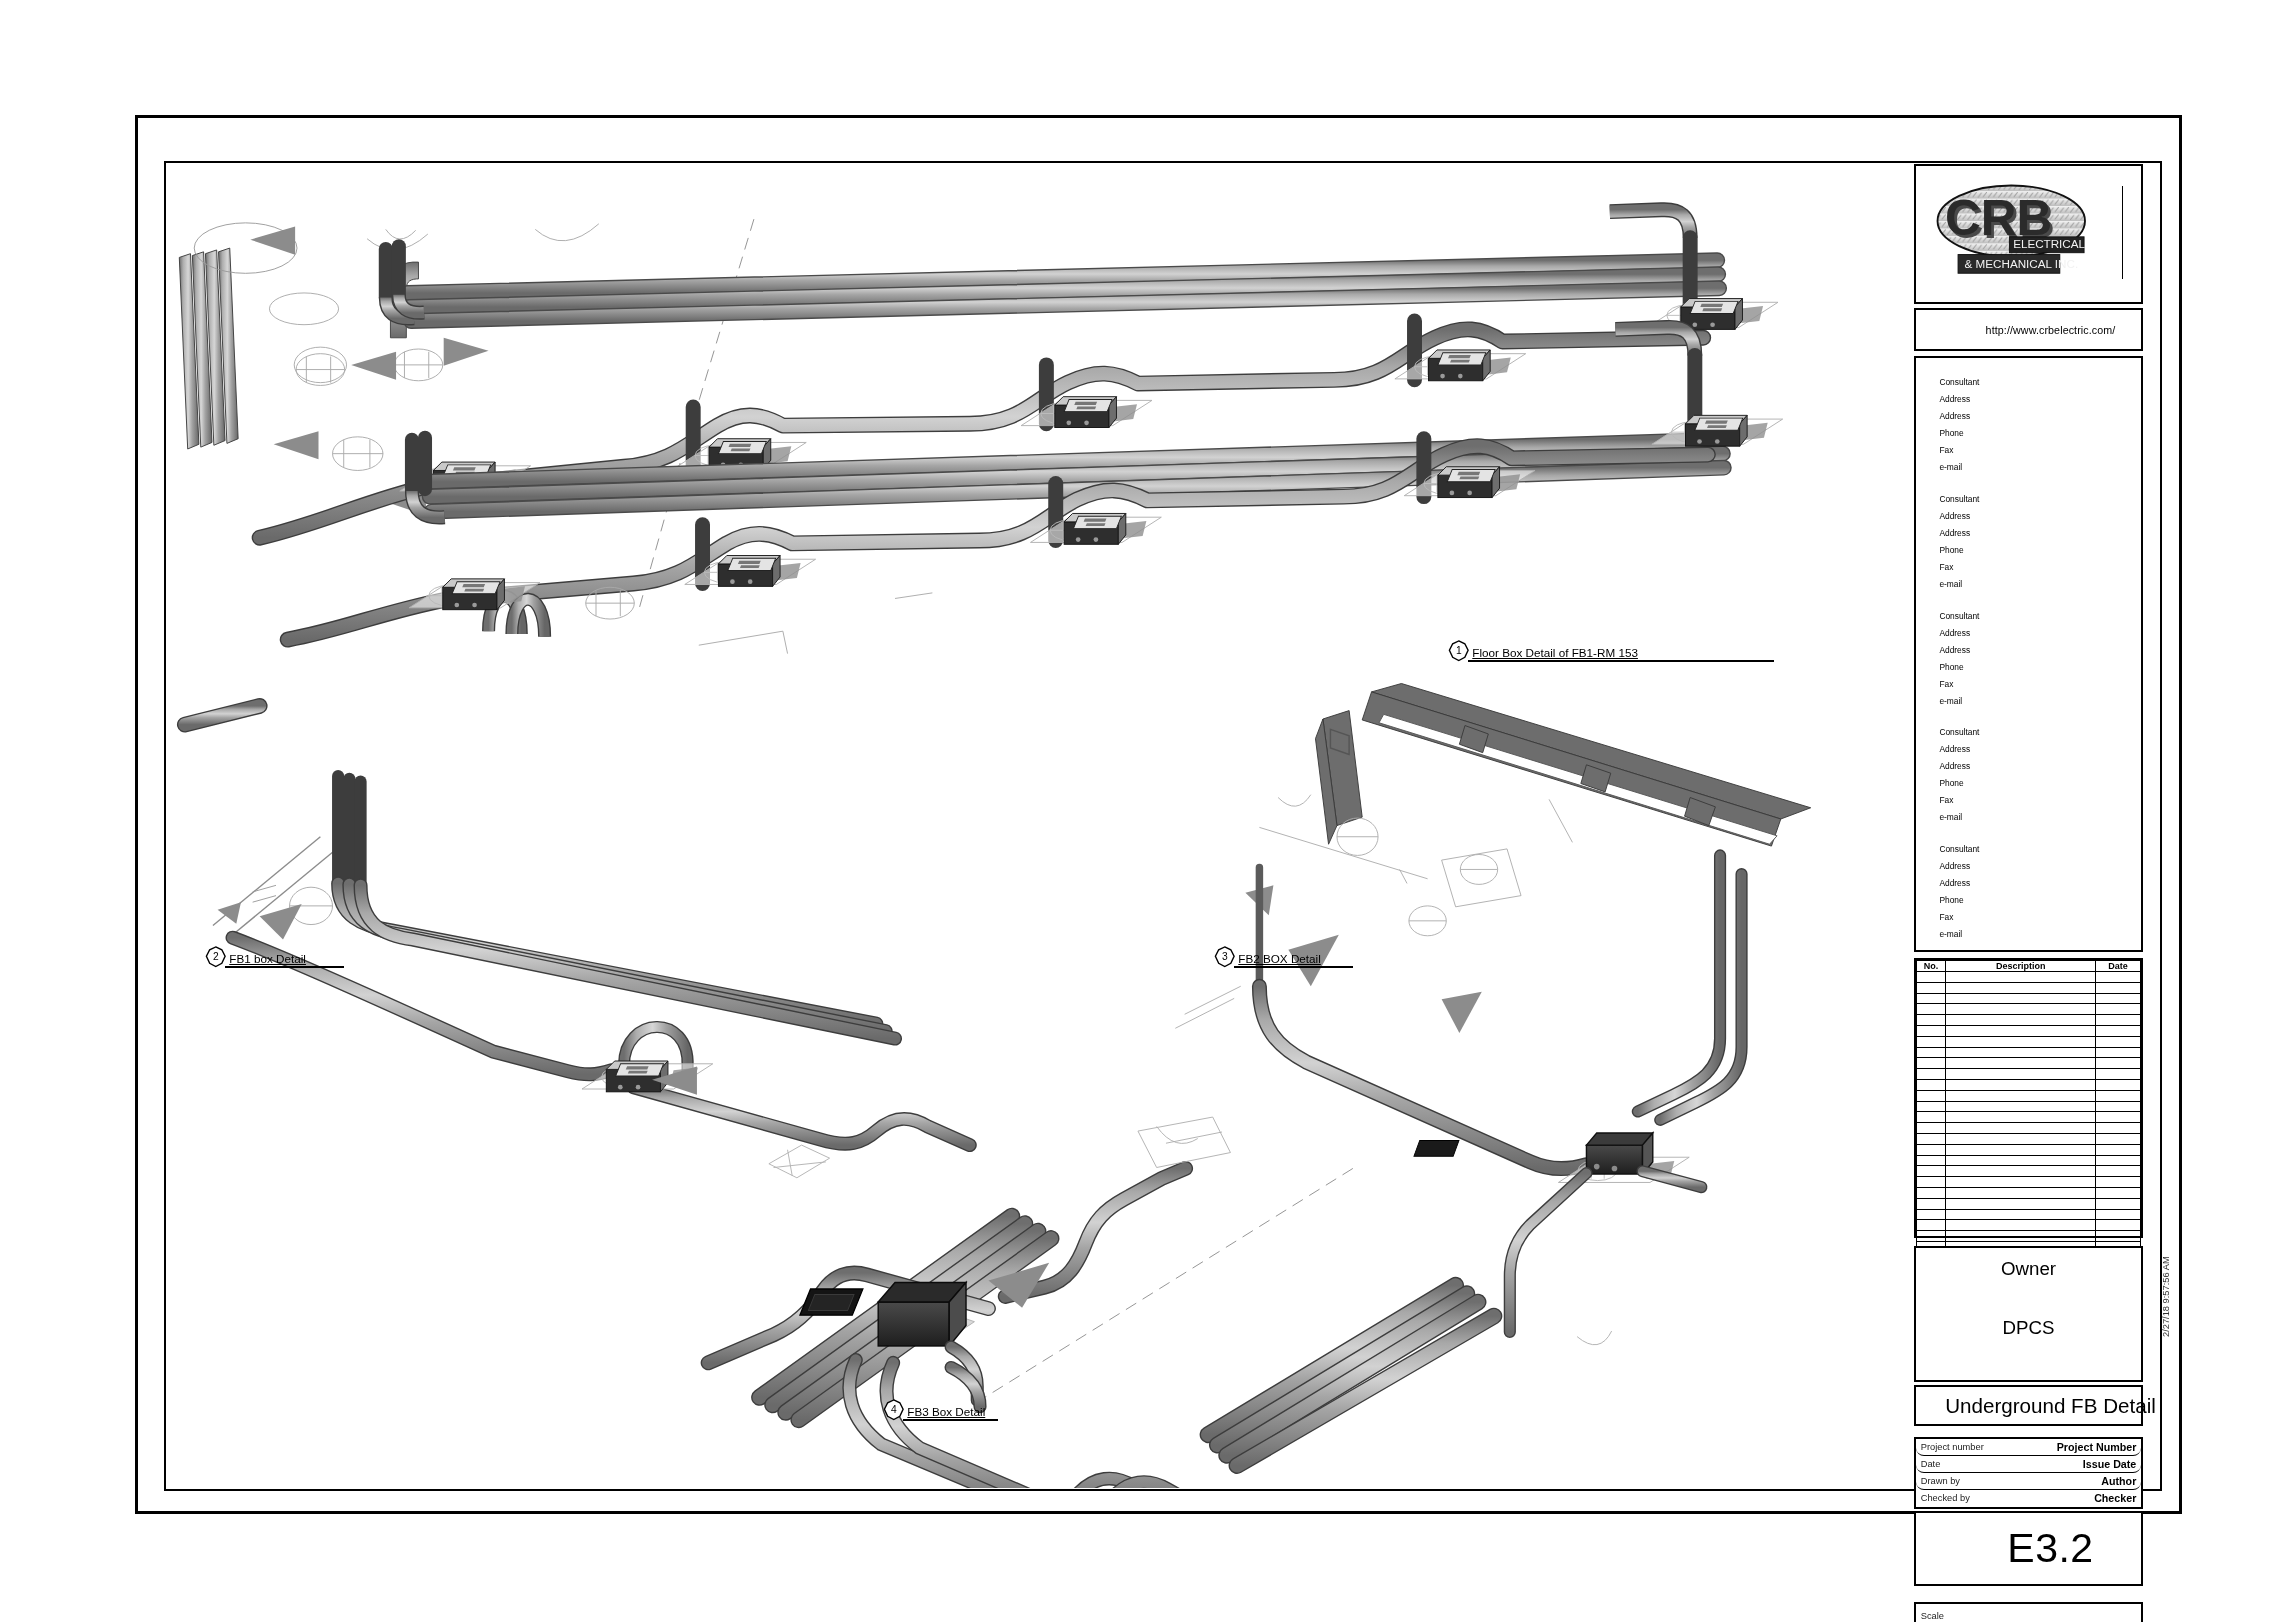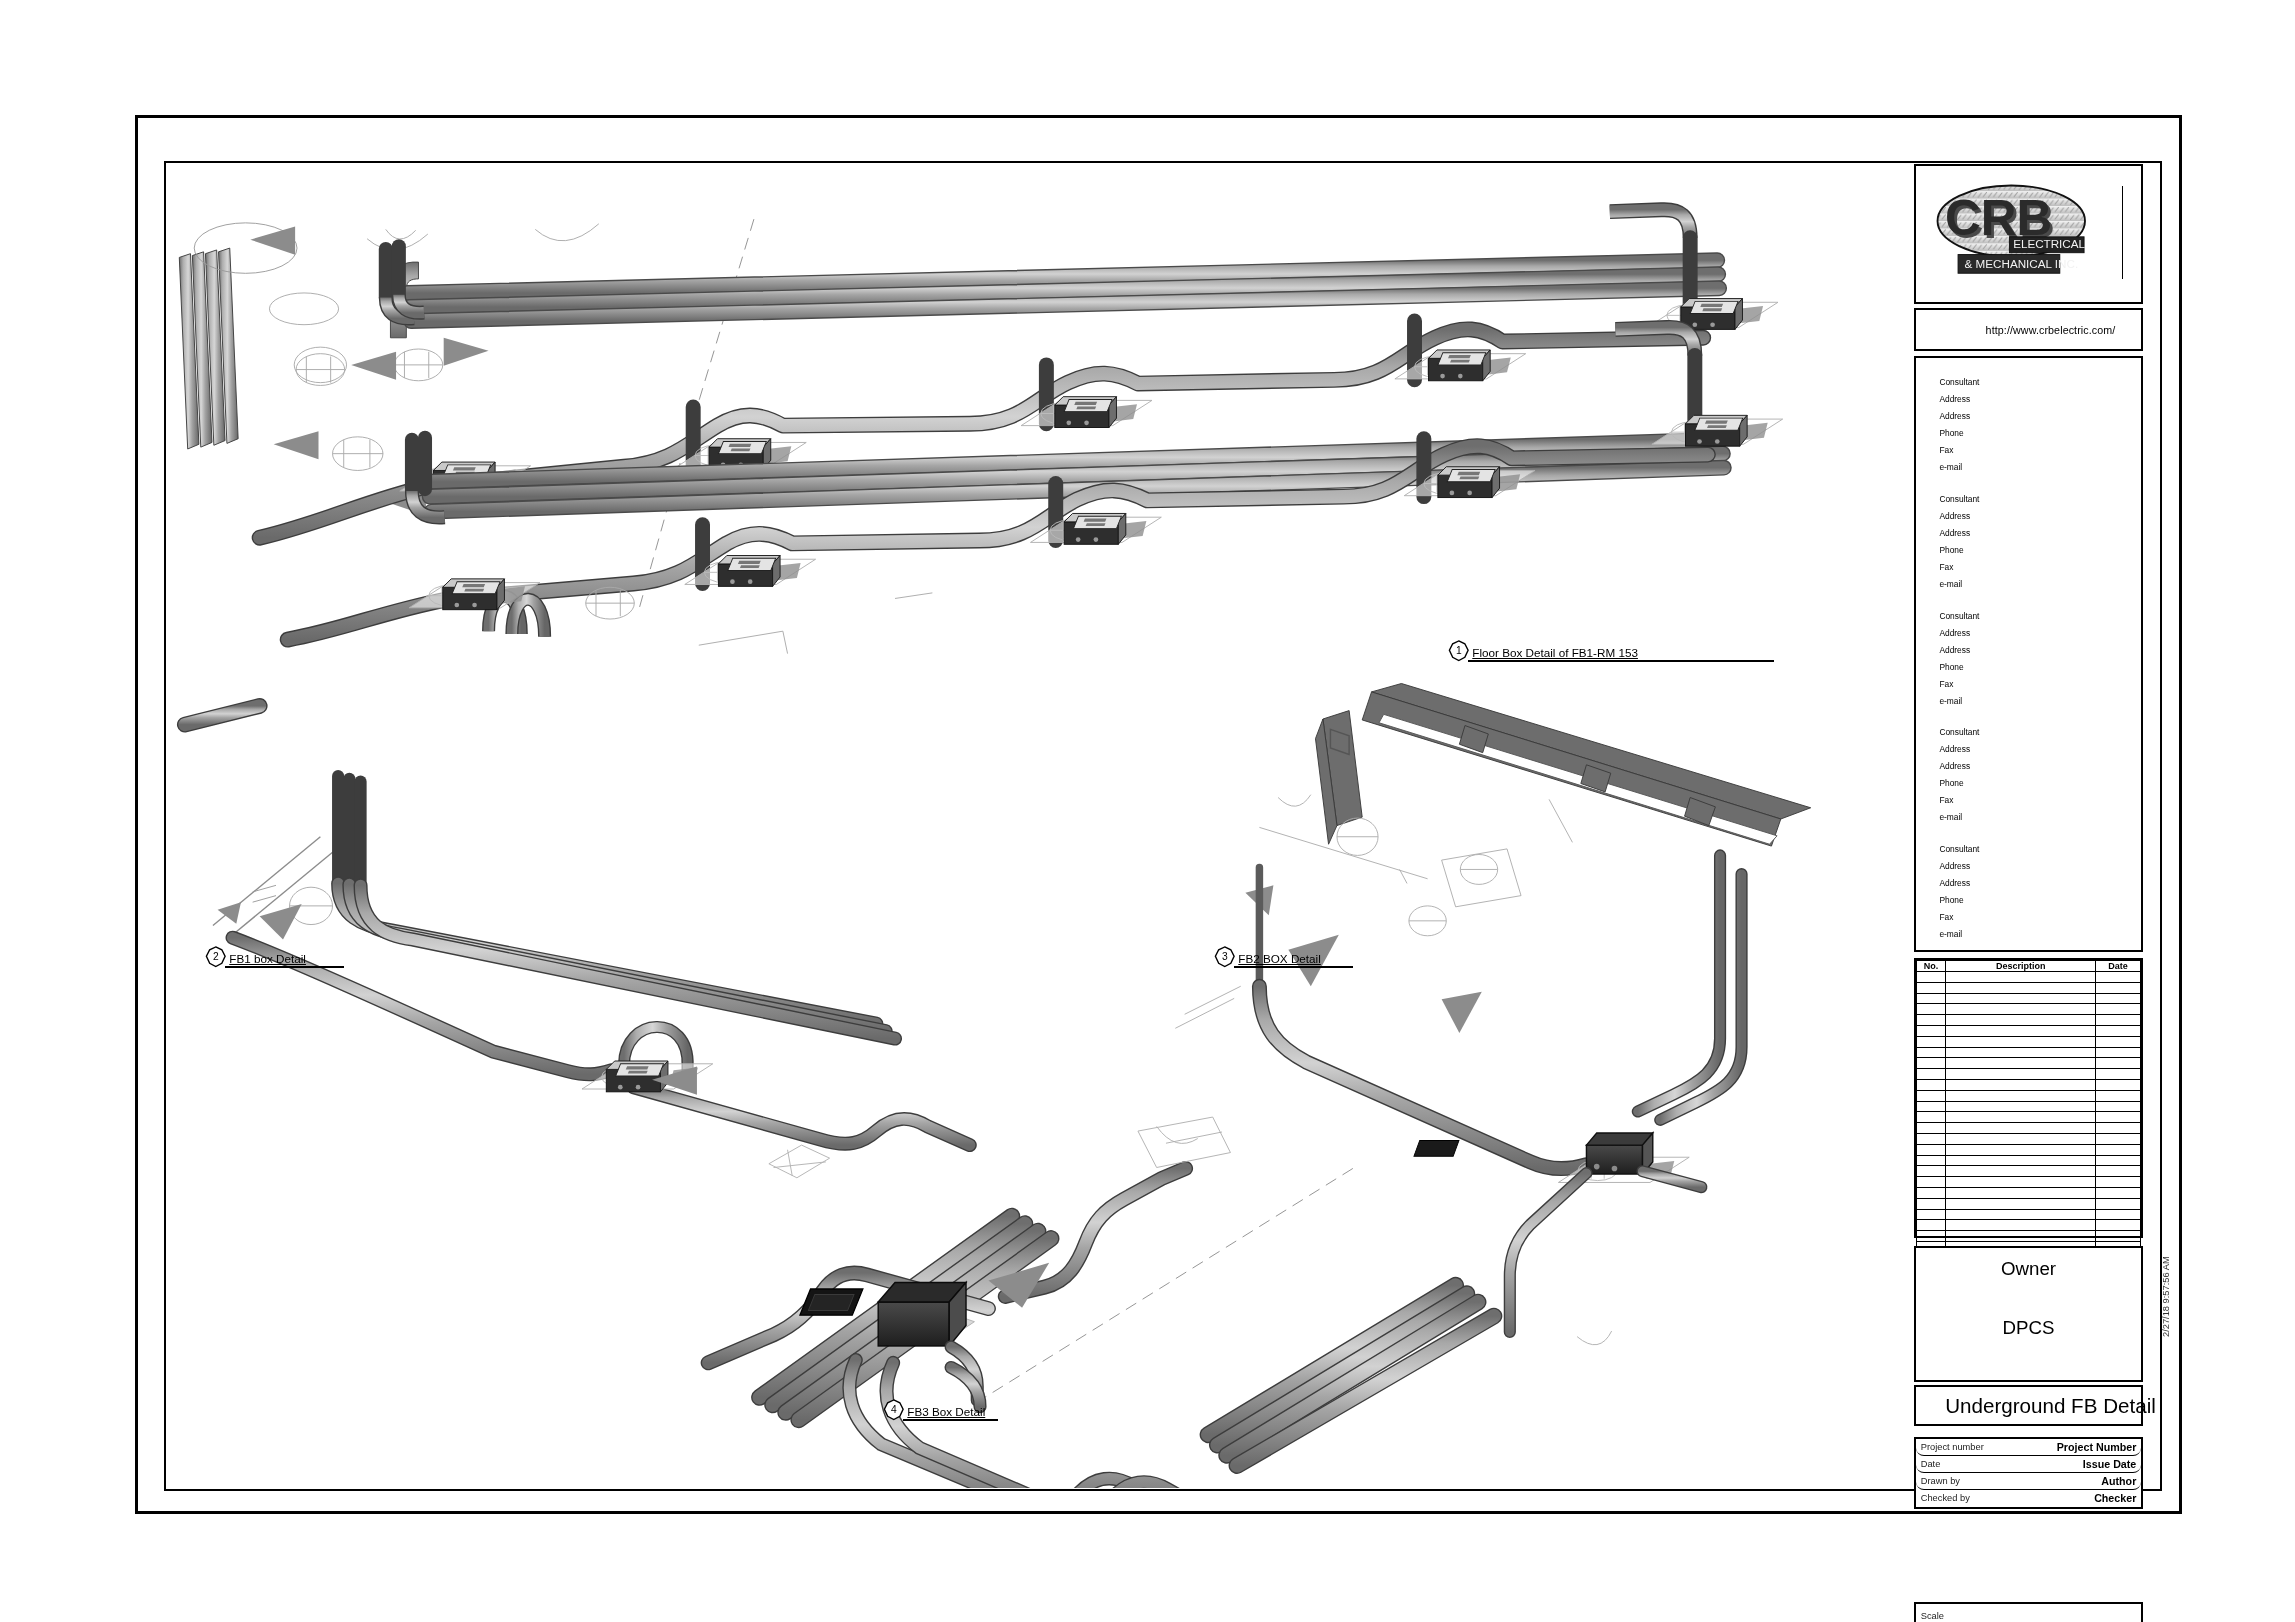--- a/index.html
+++ b/index.html
@@ -967,20 +967,23 @@
     <div class="meta-row">
       <span class="meta-label">Drawn by</span>
       <span class="meta-value">Author</span>
     </div>
     <div class="meta-row">
       <span class="meta-label">Checked by</span>
       <span class="meta-value">Checker</span>
     </div>
   </div>
 
+  <div class="tb-panel" id="sheet-number-panel">
+    <span id="sheet-number-text">E3.2</span>
+  </div>
 
   <div class="tb-panel" id="scale-panel">
     <span id="scale-label">Scale</span>
   </div>
 </div>
 
 <div id="timestamp">2/27/18 9:57:56 AM</div>
 
 
 </body></html>

